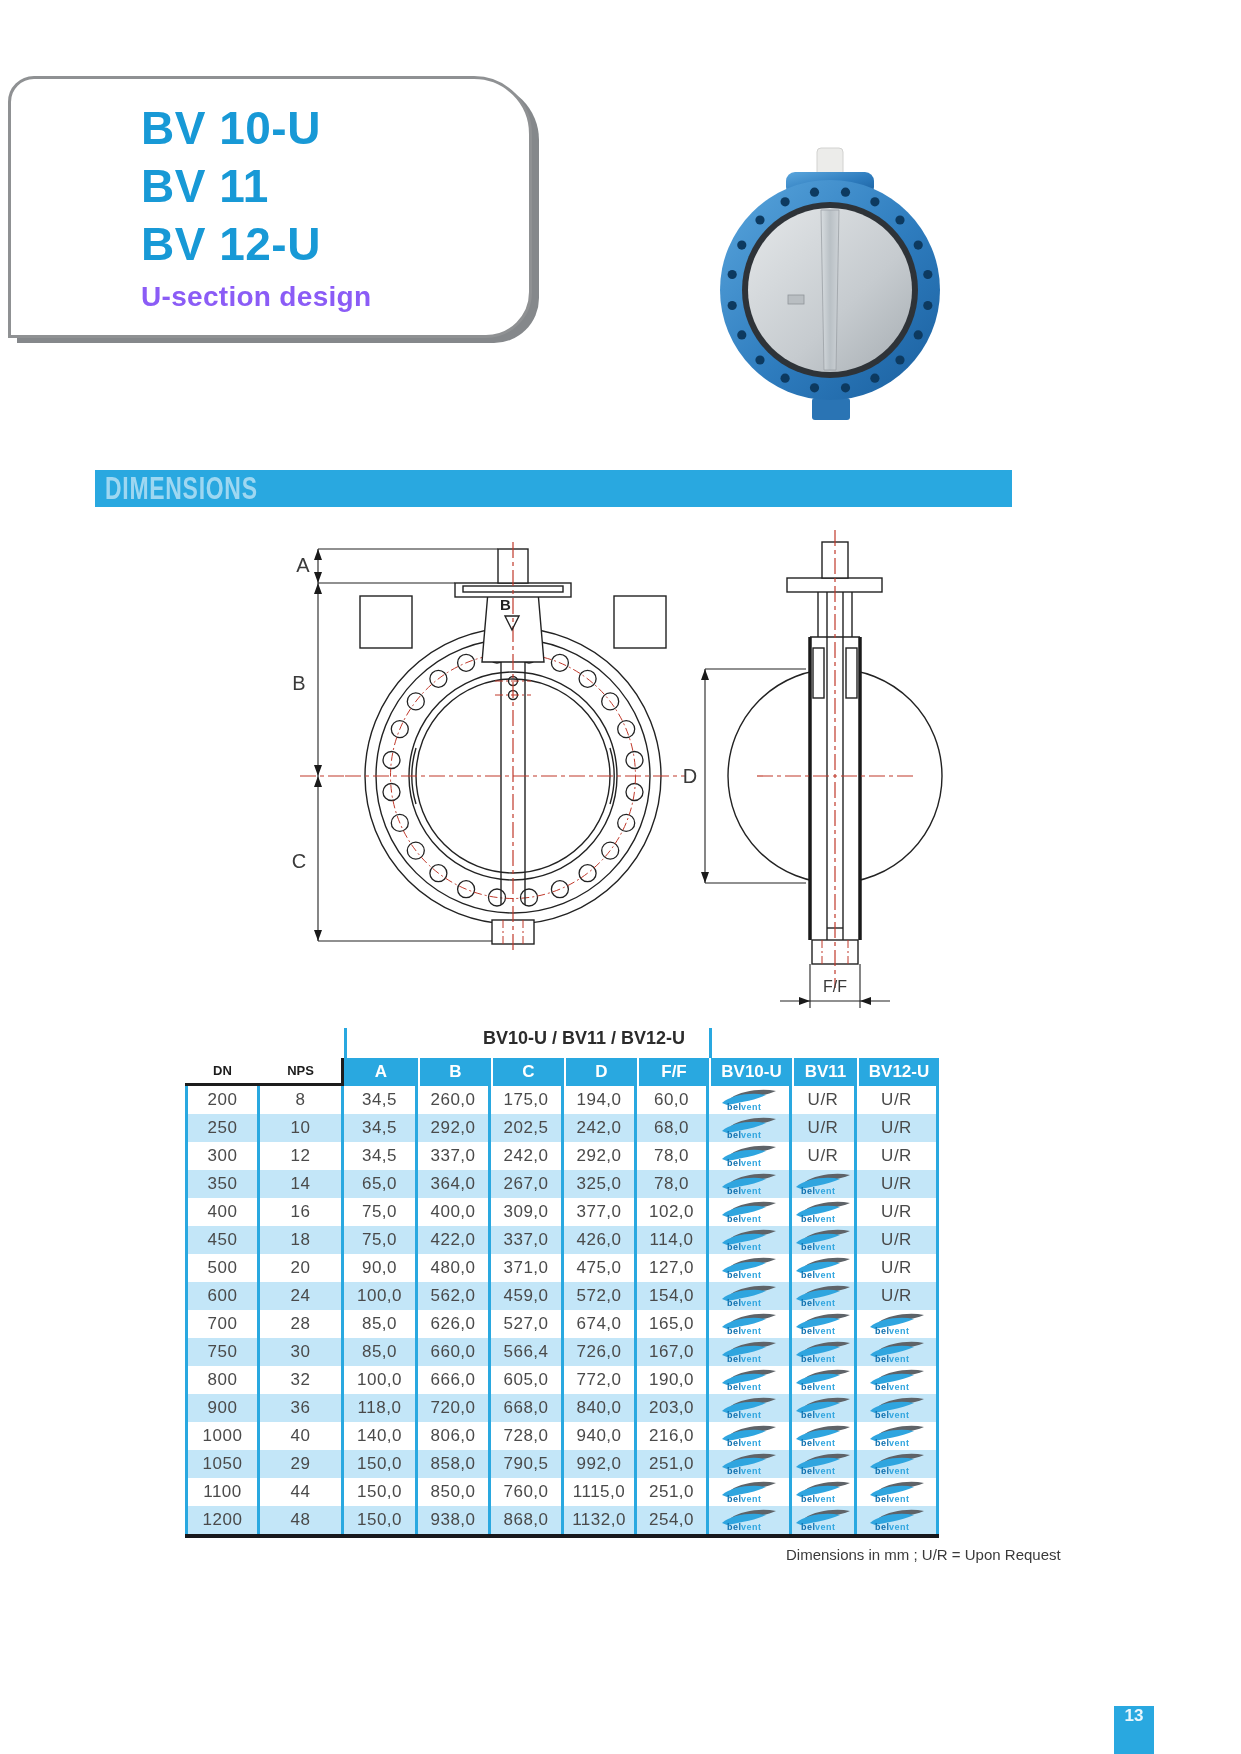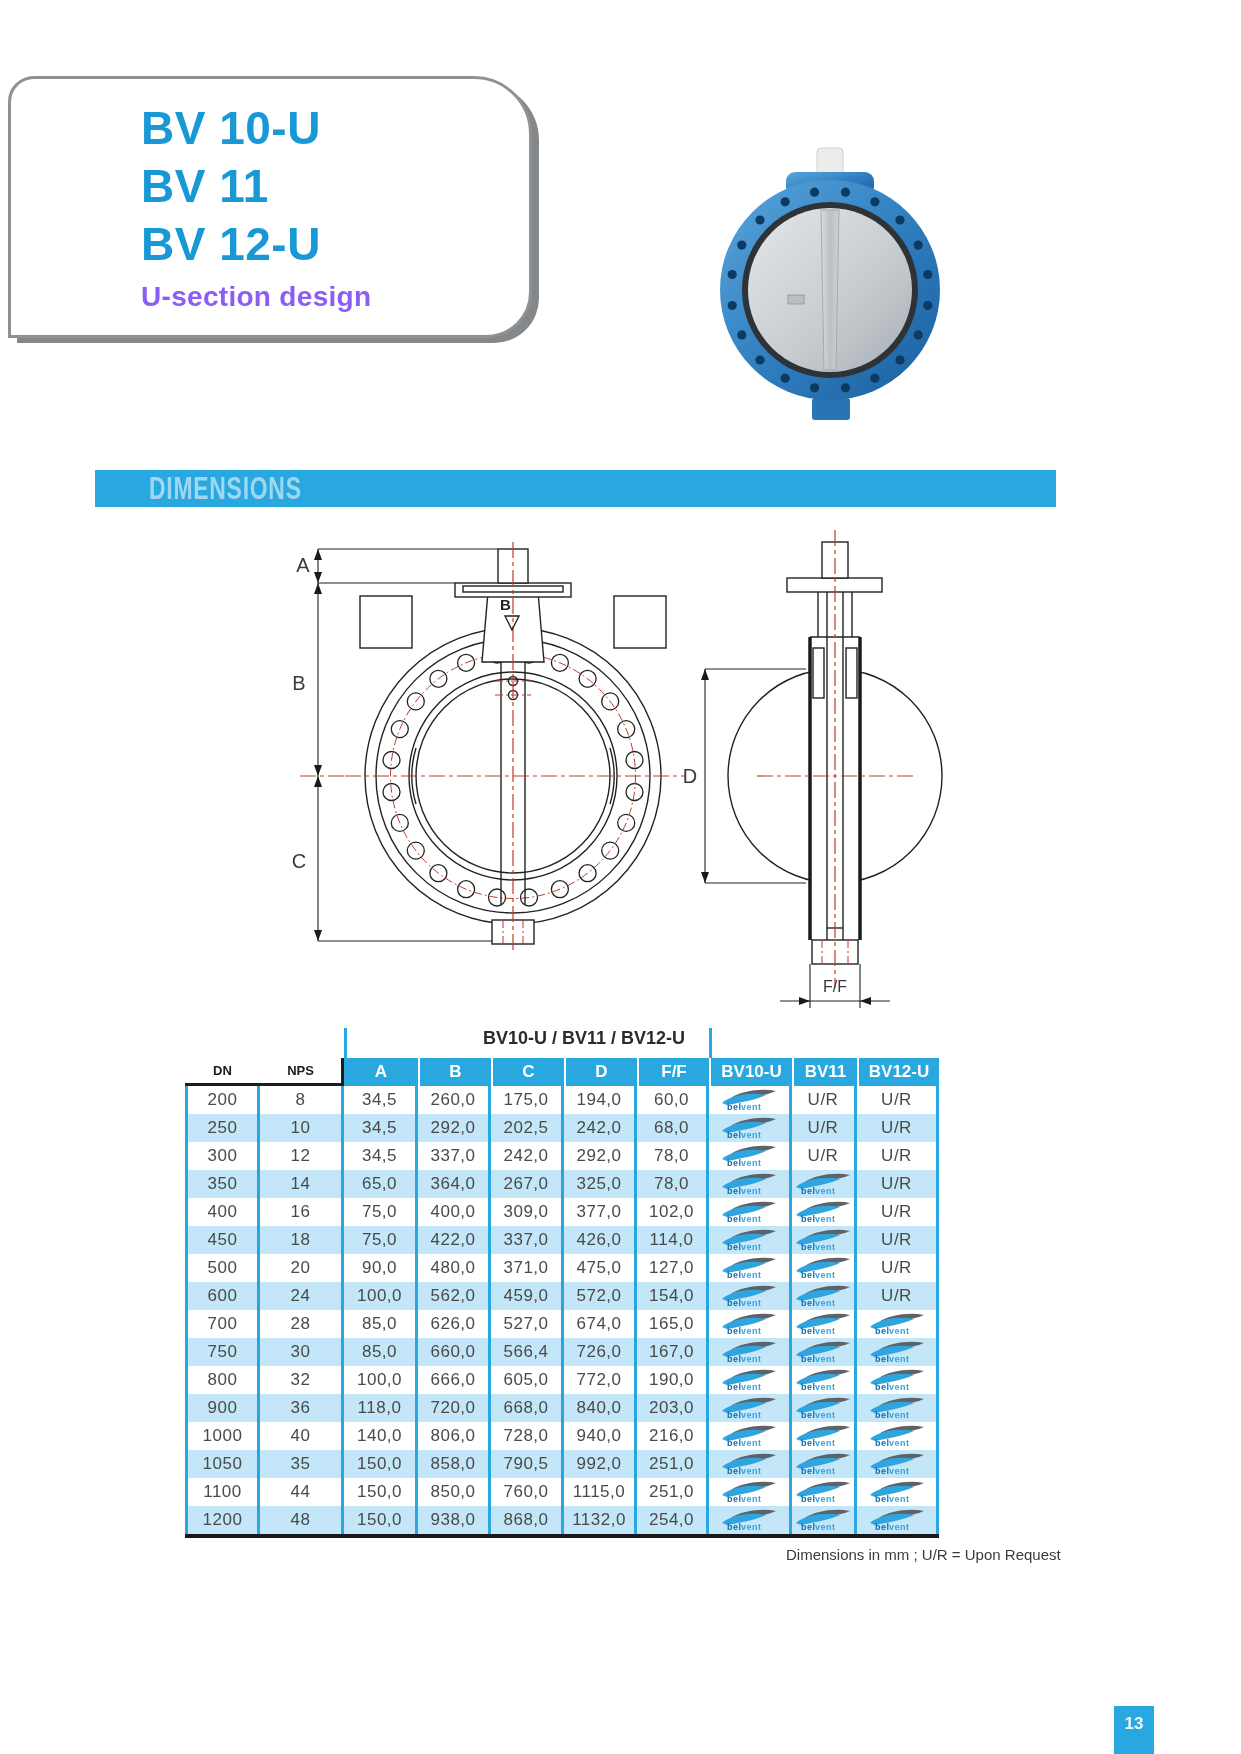--- a/index.html
+++ b/index.html
@@ -11,21 +11,21 @@
     border:3px solid #8f9193;border-radius:26px 58px 46px 0;
     box-shadow:8px 6px 0 -1px #85888b;background:#fff;box-sizing:border-box;}
   .card-text{position:absolute;left:130px;top:20px;}
   .model-line{font-size:46px;font-weight:bold;color:#1899D6;line-height:58px;letter-spacing:0.5px;}
   .subtitle{font-size:28px;font-weight:bold;color:#8b5cf6;margin-top:8px;letter-spacing:0.3px;}
 
   
   .valve-photo{position:absolute;left:700px;top:112px;width:260px;height:310px;}
 
   
-  .dim-banner{position:absolute;left:95px;top:470px;width:917px;height:37px;background:#29A8E0;padding-left:44px;}
+  .dim-banner{position:absolute;left:95px;top:470px;width:917px;height:37px;background:#29A8E0;}
   .dim-banner span{display:inline-block;transform:scaleX(0.74);transform-origin:0 50%;
     font-size:31px;font-weight:bold;color:#9ED7F1;line-height:37px;margin-left:10px;letter-spacing:1px;}
 
   
   .tech-drawing{position:absolute;left:240px;top:485px;width:710px;height:530px;}
   .dln{stroke:#222;stroke-width:1.4;fill:none;}
   .dfw{stroke:#222;stroke-width:1.4;fill:#fff;}
   .dthk{stroke:#1a1a1a;stroke-width:3.5;fill:none;}
   .red{stroke:#C0392B;stroke-width:1.2;fill:none;stroke-dasharray:16 4 4 4;}
   .redthin{stroke:#C0392B;stroke-width:1;fill:none;stroke-dasharray:8 3 2 3;}
@@ -60,21 +60,21 @@
   .f-mm{width:72px;margin-right:3px;}
   .f-in{width:84px;}
   .belvent{width:56px;height:24px;display:block;}
   .lg-b{font-size:9px;font-weight:bold;fill:#0D6FAE;font-family:"Liberation Sans",sans-serif;}
   .lg-v{font-size:9px;font-weight:bold;fill:#2FA5DF;font-family:"Liberation Sans",sans-serif;}
 
   .table-note{position:absolute;left:786px;top:1546px;font-size:15px;color:#3a3a3a;}
   .footer-note{position:absolute;left:686px;top:1668px;width:440px;text-align:right;
     font-size:18px;color:#3f3f3f;}
   .page-num{position:absolute;left:1114px;top:1706px;width:40px;height:48px;background:#29A8E0;
-    color:#EAF7FD;font-size:17px;font-weight:bold;text-align:center;padding-top:8px;box-sizing:border-box;}
+    color:#EAF7FD;font-size:17px;font-weight:bold;text-align:center;box-sizing:border-box;}
 </style>
 </head>
 <body>
 
 <div class="page">
 
   <div class="header-card">
     <div class="card-text">
       <div class="model-line">BV 10-U</div>
       <div class="model-line">BV 11</div>
@@ -623,21 +623,21 @@
             <svg class="belvent" viewBox="0 0 56 24">
     <path d="M10,10 C20,3 40,0 55,3 C44,8 28,9 14,12 Z" fill="#5E6368"></path>
     <path d="M1,15 C10,7 30,4 45,7 C32,13 14,15 6,17 Z" fill="#2FA5DF"></path>
     <text x="6" y="22" class="lg-b">bel</text>
     <text x="20" y="22" class="lg-v">vent</text>
   </svg>
           </div>
         </div>
         <div class="t-row alt">
           <div class="t-cell c-first">1050</div>
-          <div class="t-cell">35</div>
+          <div class="t-cell">29</div>
           <div class="t-cell">150,0</div>
           <div class="t-cell">858,0</div>
           <div class="t-cell">790,5</div>
           <div class="t-cell">992,0</div>
           <div class="t-cell">251,0</div>
           <div class="t-cell">
             <svg class="belvent" viewBox="0 0 56 24">
     <path d="M10,10 C20,3 40,0 55,3 C44,8 28,9 14,12 Z" fill="#5E6368"></path>
     <path d="M1,15 C10,7 30,4 45,7 C32,13 14,15 6,17 Z" fill="#2FA5DF"></path>
     <text x="6" y="22" class="lg-b">bel</text>

